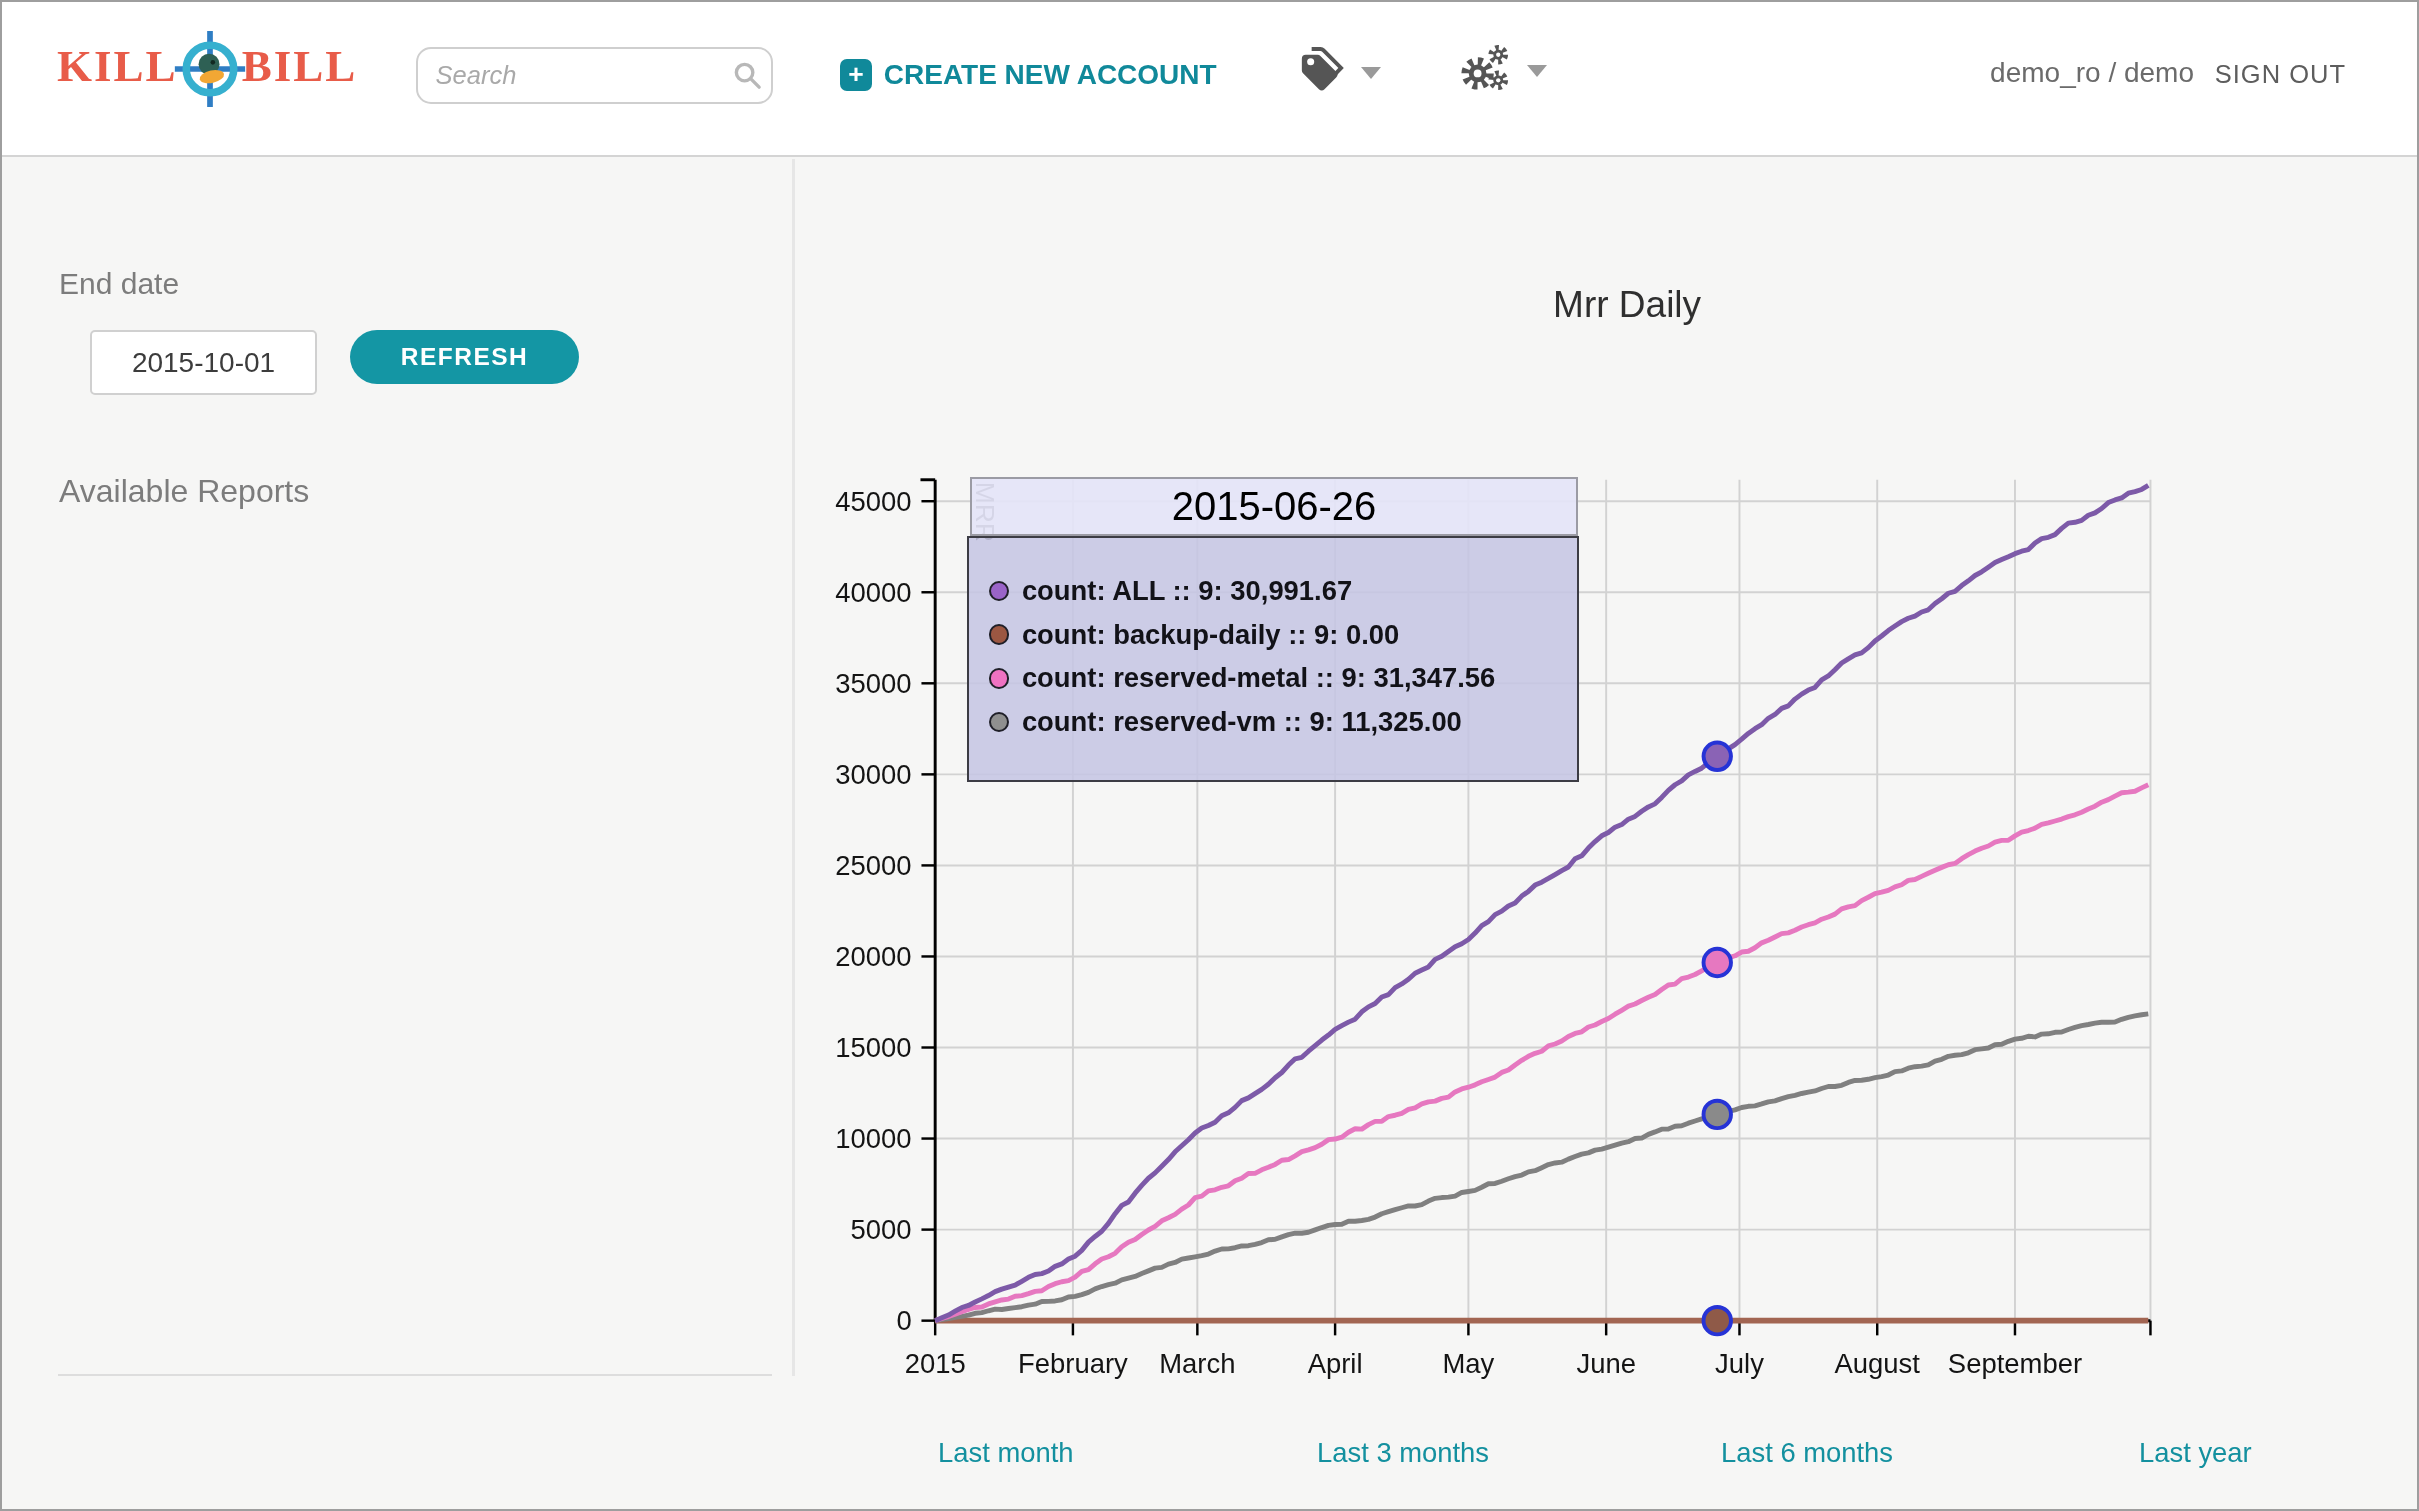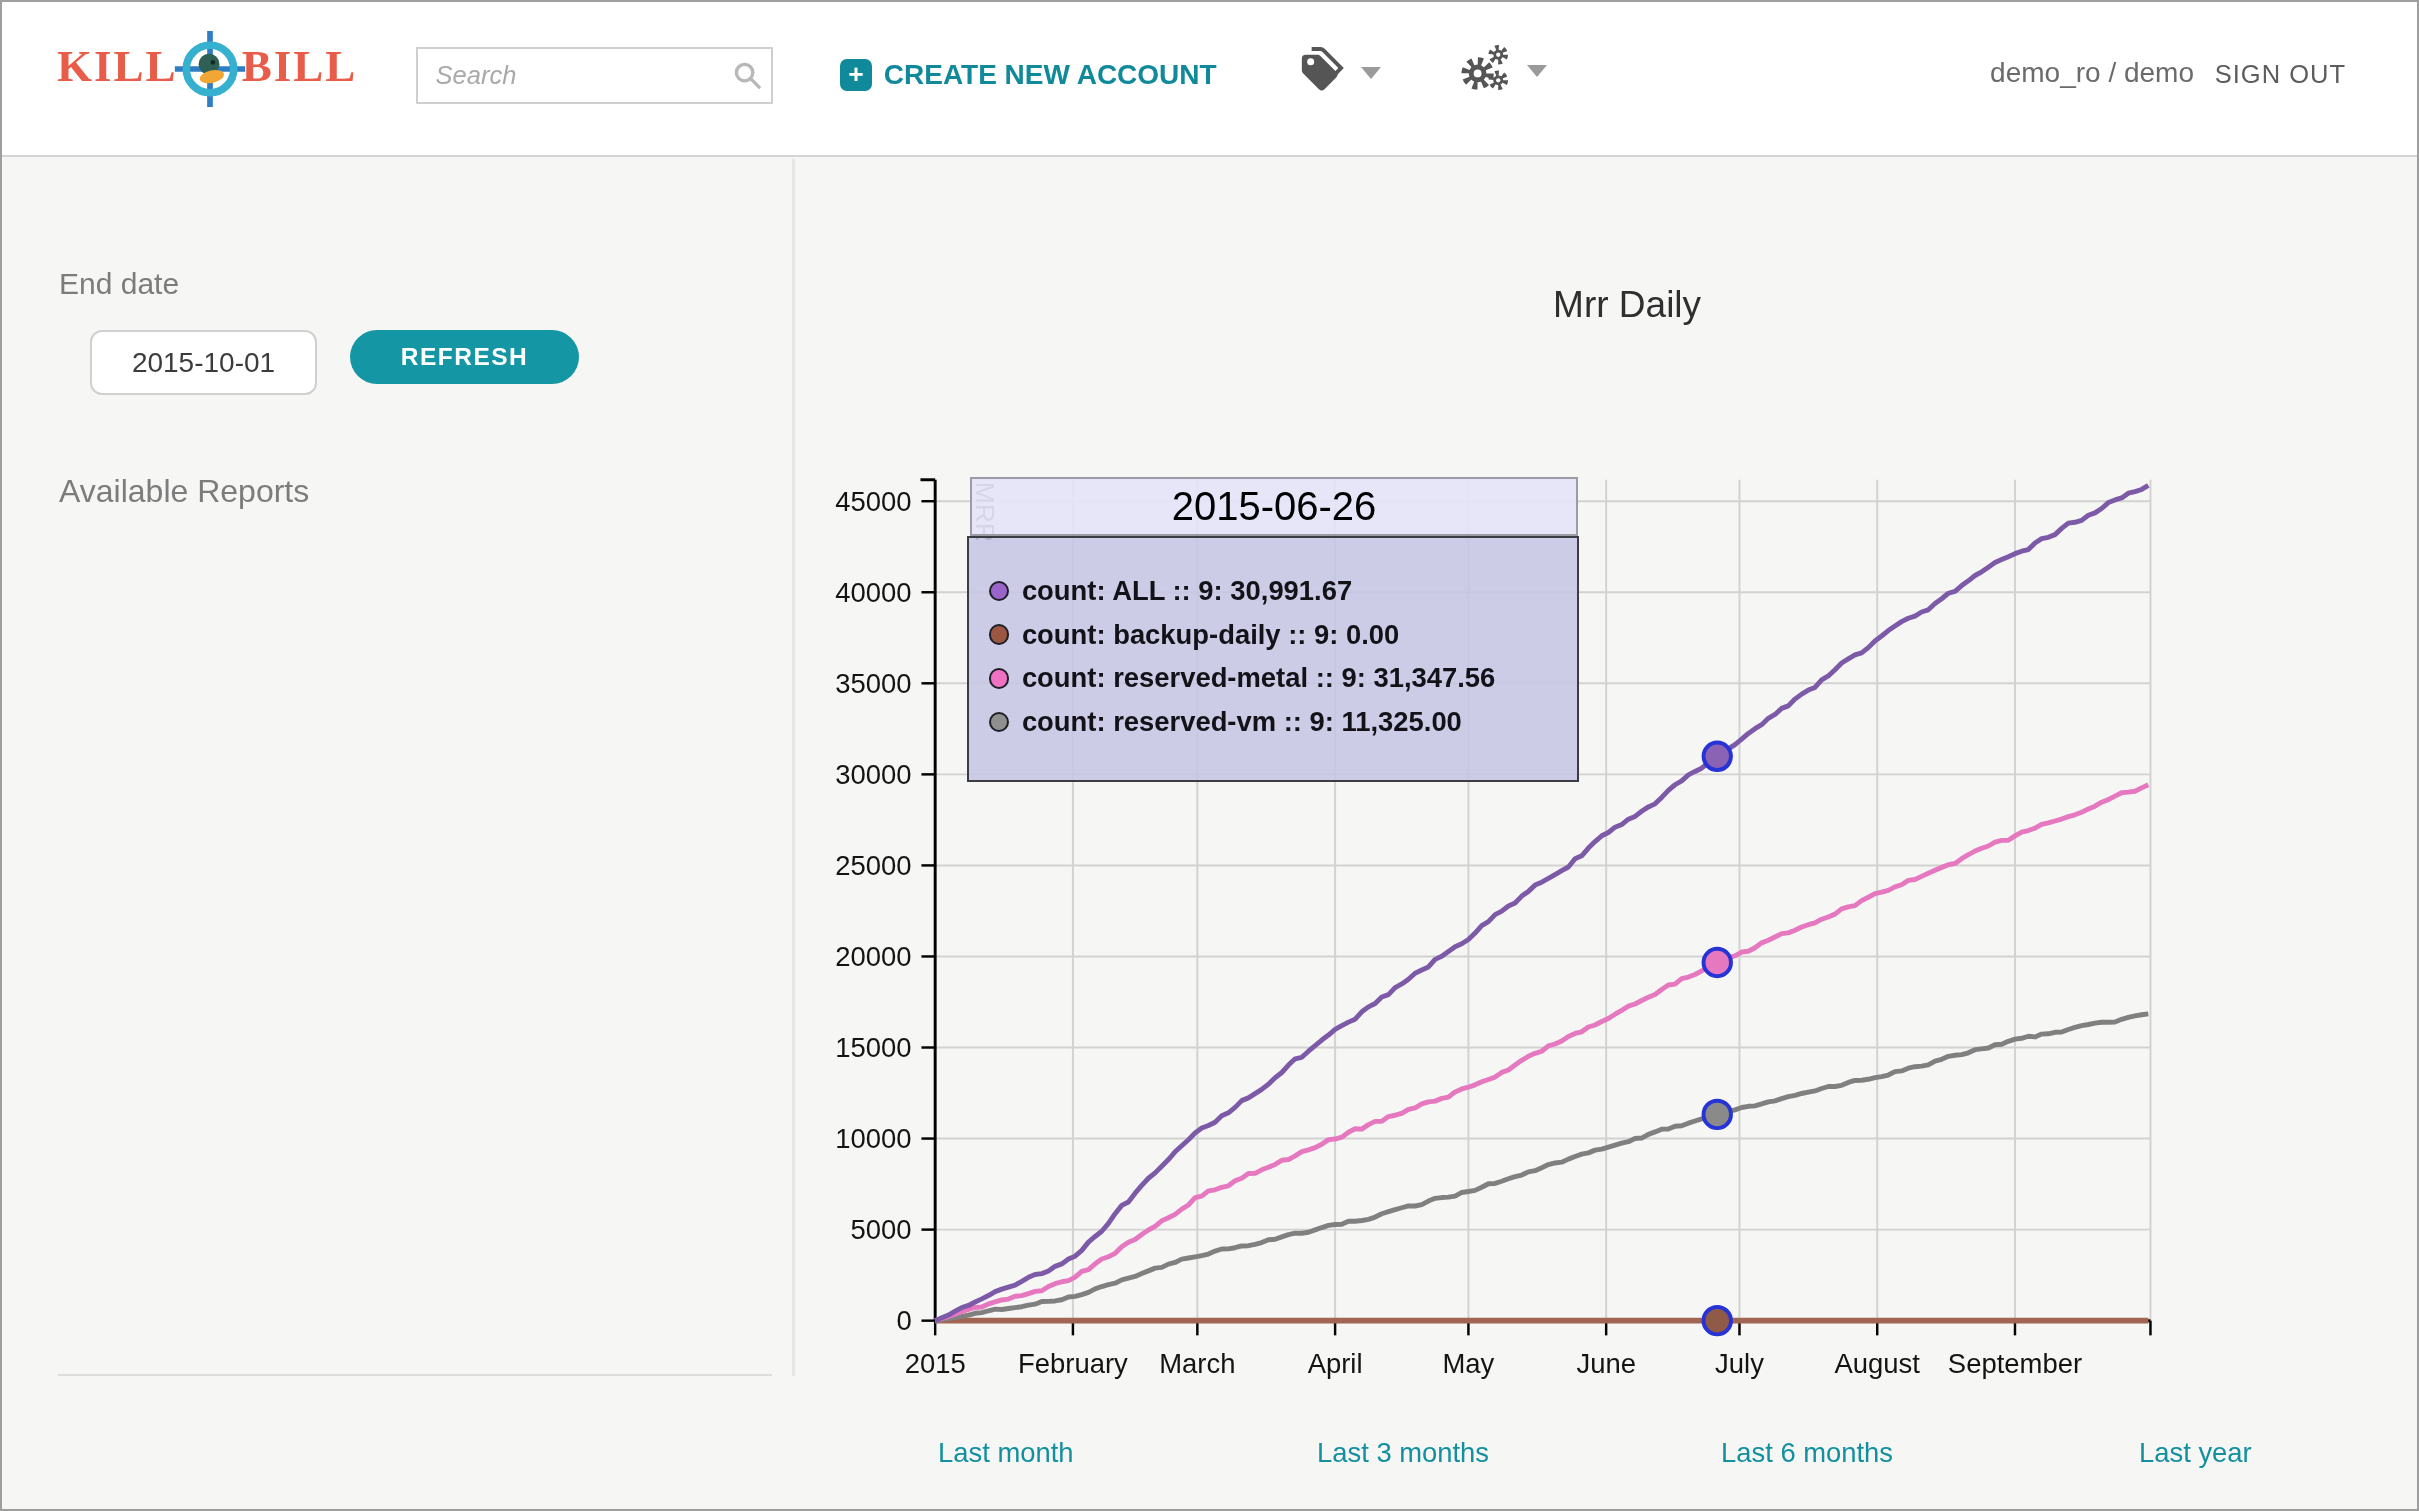--- a/index.html
+++ b/index.html
@@ -9,21 +9,21 @@
           border:2px solid #9e9e9e; overflow:hidden; }
 
   
   header { position:absolute; left:0; top:0; width:100%; height:155px;
            background:#ffffff; border-bottom:2px solid #d4d4d4;padding-left:44px; }
   .logo { position:absolute; left:55px; top:23.5px; display:flex; align-items:center;
           font-family:"Liberation Serif", serif; font-weight:bold; font-size:45px;
           letter-spacing:2px; color:#e85c49; }
   .logo .duck-wrap { width:76px; height:80px; margin:0 -5.9px; position:relative; top:3.9px; }
   .search-box { position:absolute; left:414px; top:45px; width:357px; height:57px; }
-  .search-box input { width:100%; height:100%; border:2px solid #cfcfcf; border-radius:1px;
+  .search-box input { width:100%; height:100%; border:2px solid #cfcfcf; border-radius:15px;
           background:#fff; font-style:italic; font-size:25.5px; color:#777;
           padding:0 53px 0 17.6px; outline:none; font-family:"Liberation Sans",sans-serif;}
   .search-box input::placeholder { color:#a9a9a9; }
   .search-box svg { position:absolute; right:9.8px; top:12.7px; }
   .create { position:absolute; left:838px; top:57px; display:flex; align-items:center;
             gap:11.8px; color:#10899a; font-weight:bold; font-size:28px; cursor:pointer; }
   .plus-icon { width:32px; height:32px; background:#10899a; color:#fff; border-radius:6.9px;
                font-size:26.5px; font-weight:bold; line-height:30px; text-align:center; }
   .menu { position:absolute; display:flex; align-items:center; cursor:pointer; }
   .menu.tags { left:1292px; top:43px; }
@@ -31,21 +31,21 @@
   .caret { width:0; height:0; border-left:10.8px solid transparent; border-right:10.8px solid transparent;
            border-top:12.7px solid #9a9a9a; margin-left:15.7px; position:relative; top:2.9px; }
   .user { position:absolute; right:223px; top:55px; color:#6b6b6b; font-size:28px; }
   .signout { position:absolute; right:71px; top:58px; color:#5d5d5d; font-size:25.5px;
              letter-spacing:1px; cursor:pointer; }
 
   
   aside { position:absolute; left:0; top:157px; width:790px; height:1355px; }
   .side-h { position:absolute; left:57px; top:108px; font-size:30px; color:#7c7c7c; }
   .date-input { position:absolute; left:88px; top:171px; width:227px; height:65px;
-                border:2px solid #d0d0d0; border-radius:12px; background:#fff; text-align:center;
+                border:2px solid #d0d0d0; border-radius:5px; background:#fff; text-align:center;
                 font-size:28px; color:#3c3c3c; outline:none; font-family:"Liberation Sans",sans-serif;}
   .refresh { position:absolute; left:348px; top:171px; width:229px; height:54px;
              border:none; border-radius:32px; background:#1496a4; color:#fff;
              font-weight:bold; font-size:24.5px; letter-spacing:1.5px; cursor:pointer;
              font-family:"Liberation Sans",sans-serif;}
   .side-h2 { position:absolute; left:57px; top:314px; font-size:32px; color:#7c7c7c; }
   #report-list { position:absolute; left:0; top:376px; width:790px; }
   .report { display:block; height:84px; line-height:84px; margin-left:51px; width:706px;
             padding-left:37px; color:#13909f; font-size:28px; text-decoration:none; cursor:pointer; }
   .report.active { background:#dadaee; }

